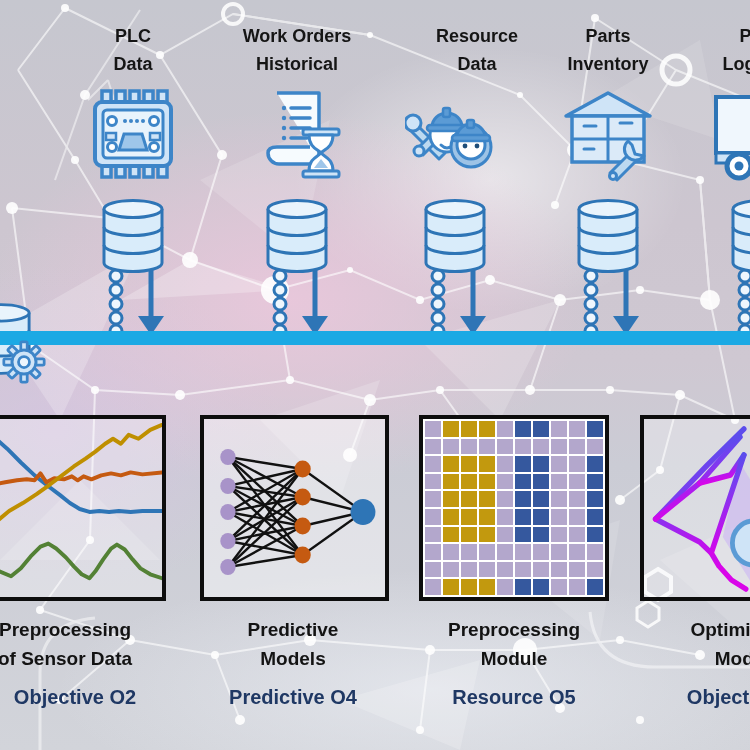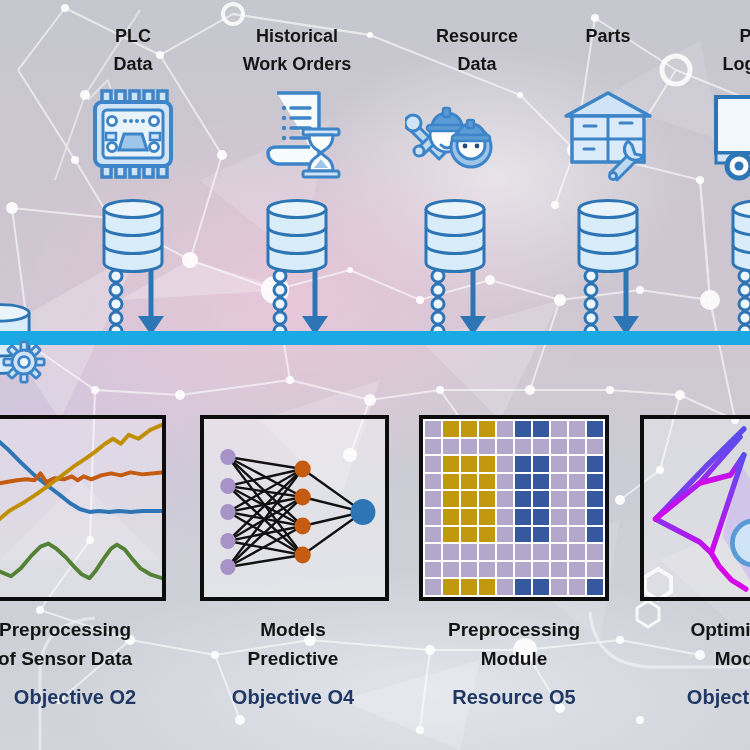--- a/index.html
+++ b/index.html
@@ -154,29 +154,30 @@
         </g>
       </symbol>
     </defs>
   </svg>
 
   <div class="col-label" style="left:48px">
     <div>PLC</div>
     <div>Data</div>
   </div>
   <div class="col-label" style="left:212px">
+    <div>Work Orders</div>
     <div>Historical</div>
-    <div>Work Orders</div>
   </div>
   <div class="col-label" style="left:392px">
     <div>Resource</div>
     <div>Data</div>
   </div>
   <div class="col-label" style="left:523px">
     <div>Parts</div>
+    <div>Inventory</div>
   </div>
   <div class="col-label" style="left:677px">
     <div>Parts</div>
     <div>Logistics</div>
   </div>
 
   <svg class="icon z4" style="left:83px;top:84px" viewBox="0 0 100 100">
     <g fill="#CFE4F7" stroke="#3D85C8" stroke-width="3.5">
       <rect x="19" y="7" width="9" height="13"></rect>
         <rect x="33" y="7" width="9" height="13"></rect>
@@ -505,24 +506,24 @@
     </svg>
   </div>
 
   <div class="mod-title" style="left:-50px">
     <div>Preprocessing</div>
     <div>of Sensor Data</div>
   </div>
   <div class="mod-obj" style="left:-40px">Objective O2</div>
 
   <div class="mod-title" style="left:178px">
+    <div>Predictive</div>
     <div>Models</div>
-    <div>Predictive</div>
-  </div>
-  <div class="mod-obj" style="left:178px">Objective O4</div>
+  </div>
+  <div class="mod-obj" style="left:178px">Predictive O4</div>
 
   <div class="mod-title" style="left:399px">
     <div>Preprocessing</div>
     <div>Module</div>
   </div>
   <div class="mod-obj" style="left:399px">Resource O5</div>
 
   <div class="mod-title" style="left:633px">
     <div>Optimization</div>
     <div>Module</div>

